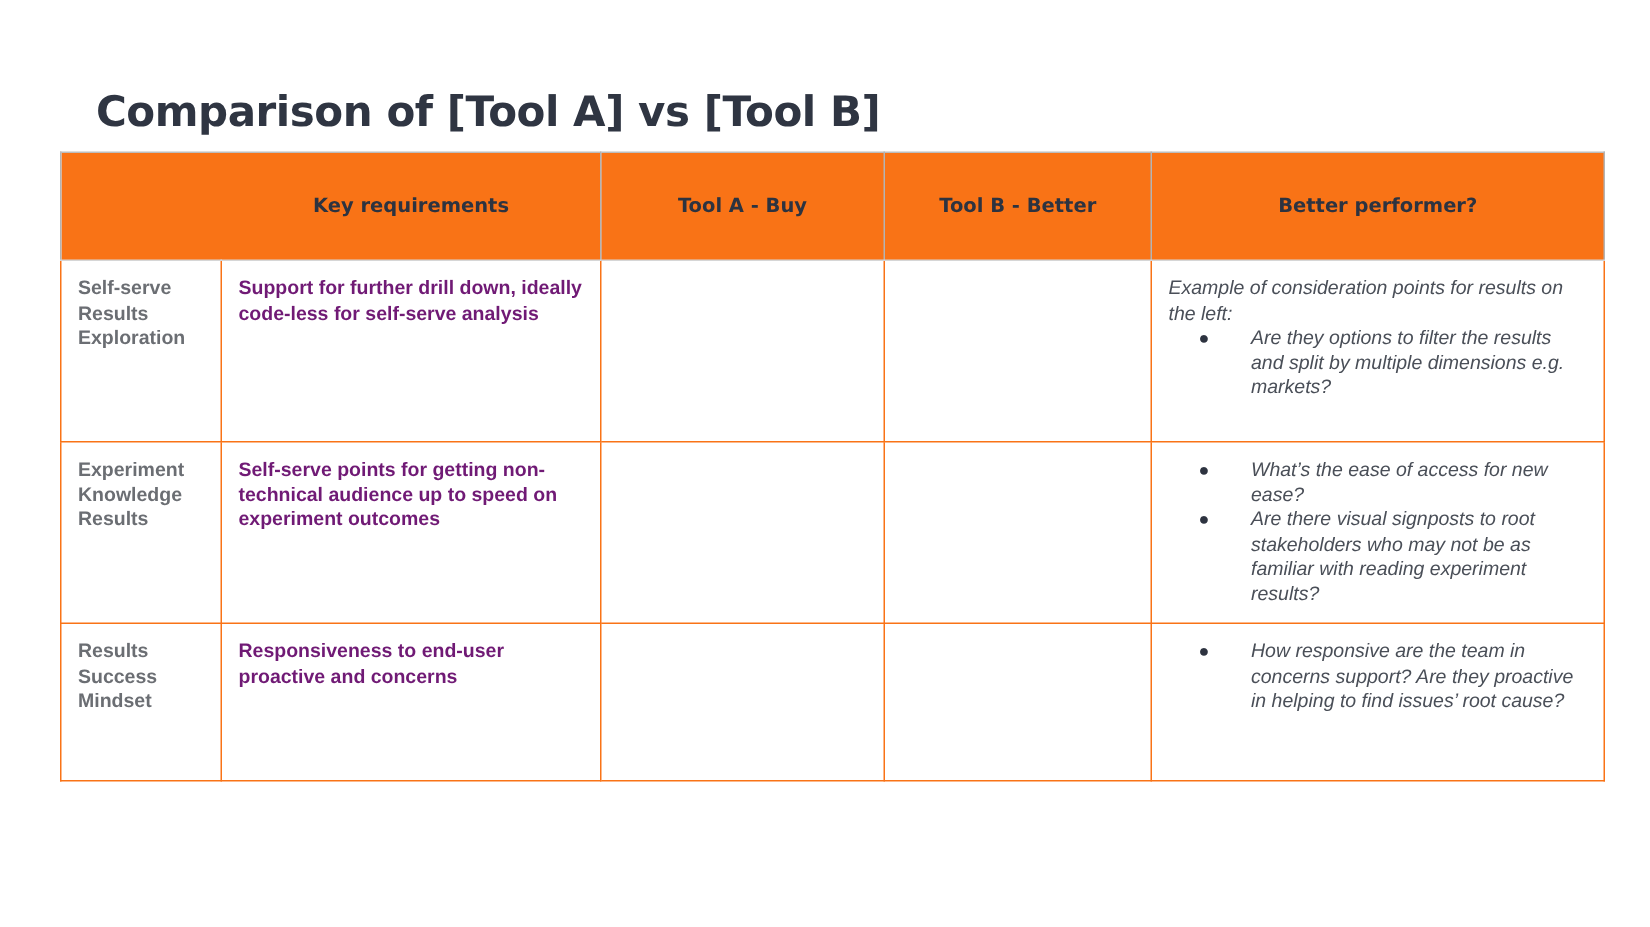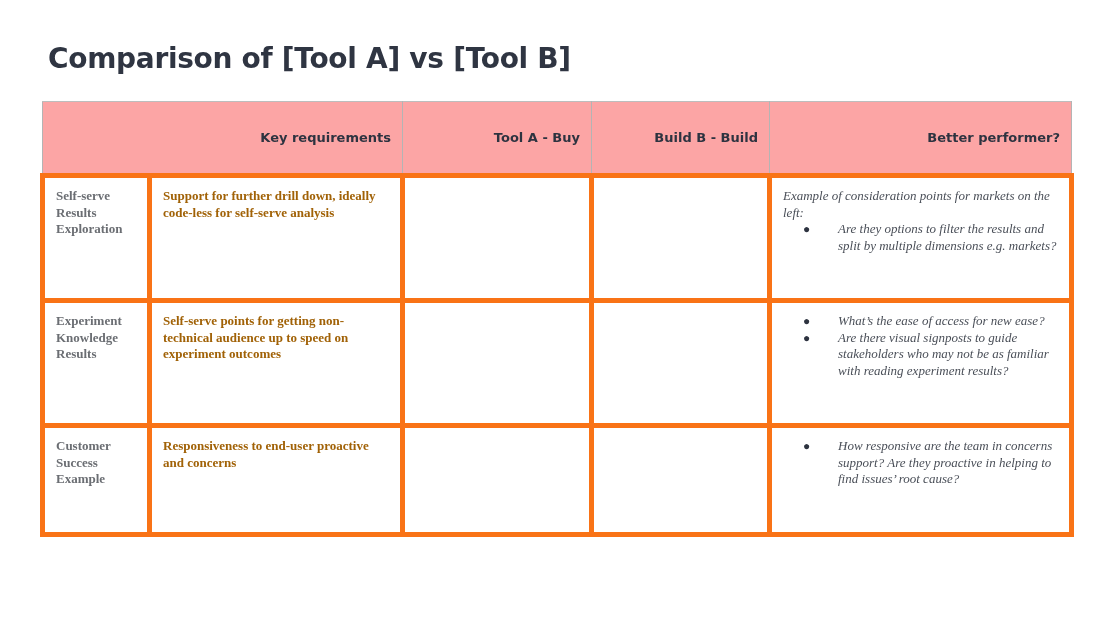--- a/index.html
+++ b/index.html
@@ -12,21 +12,21 @@
       height: 618px;
       position: relative;
       overflow: hidden;
       font-family: "DejaVu Sans", "Liberation Sans", sans-serif;
       color: #2d3340;
     }
     .page-title {
       position: absolute;
       left: 48px;
       top: 42px;
-      margin: 0;
+      margin: 16px;
       font-family: "DejaVu Sans", sans-serif;
       font-weight: bold;
       font-size: 28px;
       letter-spacing: -0.3px;
       color: #2f3542;
       white-space: nowrap;
     }
     table.comparison {
       position: absolute;
       left: 40px;
@@ -35,59 +35,59 @@
       border-collapse: collapse;
       table-layout: fixed;
     }
     table.comparison col.c0 { width: 107px; }
     table.comparison col.c1 { width: 253px; }
     table.comparison col.c2 { width: 189px; }
     table.comparison col.c3 { width: 178px; }
     table.comparison col.c4 { width: 302px; }
 
     table.comparison th {
-      background: #fca5a5;
+      background: #f97316;
       height: 71px;
-      text-align: right;
+      text-align: center;
       vertical-align: middle;
       font-size: 13px;
       font-weight: bold;
       color: #2d3340;
       padding: 0 11px;
       border-left: 1px solid #b4b4b4;
       border-right: 1px solid #b4b4b4;
       border-top: 1px solid #bdbdbd;
       border-bottom: 1px solid #d6d6d6;
       font-family: "DejaVu Sans", sans-serif;
     }
     table.comparison th.merged {
       border-right: 1px solid #b4b4b4;
     }
     table.comparison th.merged .inner {
       padding-left: 107px;
     }
     table.comparison td {
-      border: 5px solid #f97316;
+      border: 1px solid #f97316;
       vertical-align: top;
       padding: 10px 10px 8px 11px;
       font-size: 13px;
       line-height: 16.5px;
-      font-family: Liberation Serif, serif;
+      font-family: Liberation Sans, sans-serif;
     }
     tr.r1 td { height: 102px; }
     tr.r2 td { height: 102px; }
     tr.r3 td { height: 86px; }
 
     td.category {
       font-weight: bold;
       color: #6b6e73;
     }
     td.requirement {
       font-weight: bold;
-      color: #a16207;
+      color: #701a75;
     }
     td.notes {
       font-style: italic;
       color: #4a4f58;
       font-size: 12.5px;
       line-height: 16.5px;
     }
     .notes-intro {
       display: block;
     }
@@ -124,32 +124,32 @@
       <col class="c2">
       <col class="c3">
       <col class="c4">
   </colgroup>
   <thead>
     <tr>
       <th colspan="2" class="merged">
         <span class="inner">Key requirements</span>
       </th>
       <th>Tool A - Buy</th>
-      <th>Build B - Build</th>
+      <th>Tool B - Better</th>
       <th>Better performer?</th>
     </tr>
   </thead>
   <tbody>
     <tr class="r1">
       <td class="category">Self-serve Results Exploration</td>
       <td class="requirement">Support for further drill down, ideally code-less for self-serve analysis</td>
       <td></td>
       <td></td>
       <td class="notes">
-        <span class="notes-intro">Example of consideration points for markets on the left:</span>
+        <span class="notes-intro">Example of consideration points for results on the left:</span>
         <ul class="notes-list">
           <li>
             <span class="bullet">●</span>
             <span class="bullet-text">Are they options to filter the results and split by multiple dimensions e.g. markets?</span>
           </li>
         </ul>
       </td>
     </tr>
     <tr class="r2">
       <td class="category">Experiment Knowledge Results</td>
@@ -157,27 +157,27 @@
       <td></td>
       <td></td>
       <td class="notes">
         <ul class="notes-list">
           <li>
             <span class="bullet">●</span>
             <span class="bullet-text">What’s the ease of access for new ease?</span>
           </li>
           <li>
             <span class="bullet">●</span>
-            <span class="bullet-text">Are there visual signposts to guide stakeholders who may not be as familiar with reading experiment results?</span>
+            <span class="bullet-text">Are there visual signposts to root stakeholders who may not be as familiar with reading experiment results?</span>
           </li>
         </ul>
       </td>
     </tr>
     <tr class="r3">
-      <td class="category">Customer Success Example</td>
+      <td class="category">Results Success Mindset</td>
       <td class="requirement">Responsiveness to end-user proactive and concerns</td>
       <td></td>
       <td></td>
       <td class="notes">
         <ul class="notes-list">
           <li>
             <span class="bullet">●</span>
             <span class="bullet-text">How responsive are the team in concerns support? Are they proactive in helping to find issues’ root cause?</span>
           </li>
         </ul>

